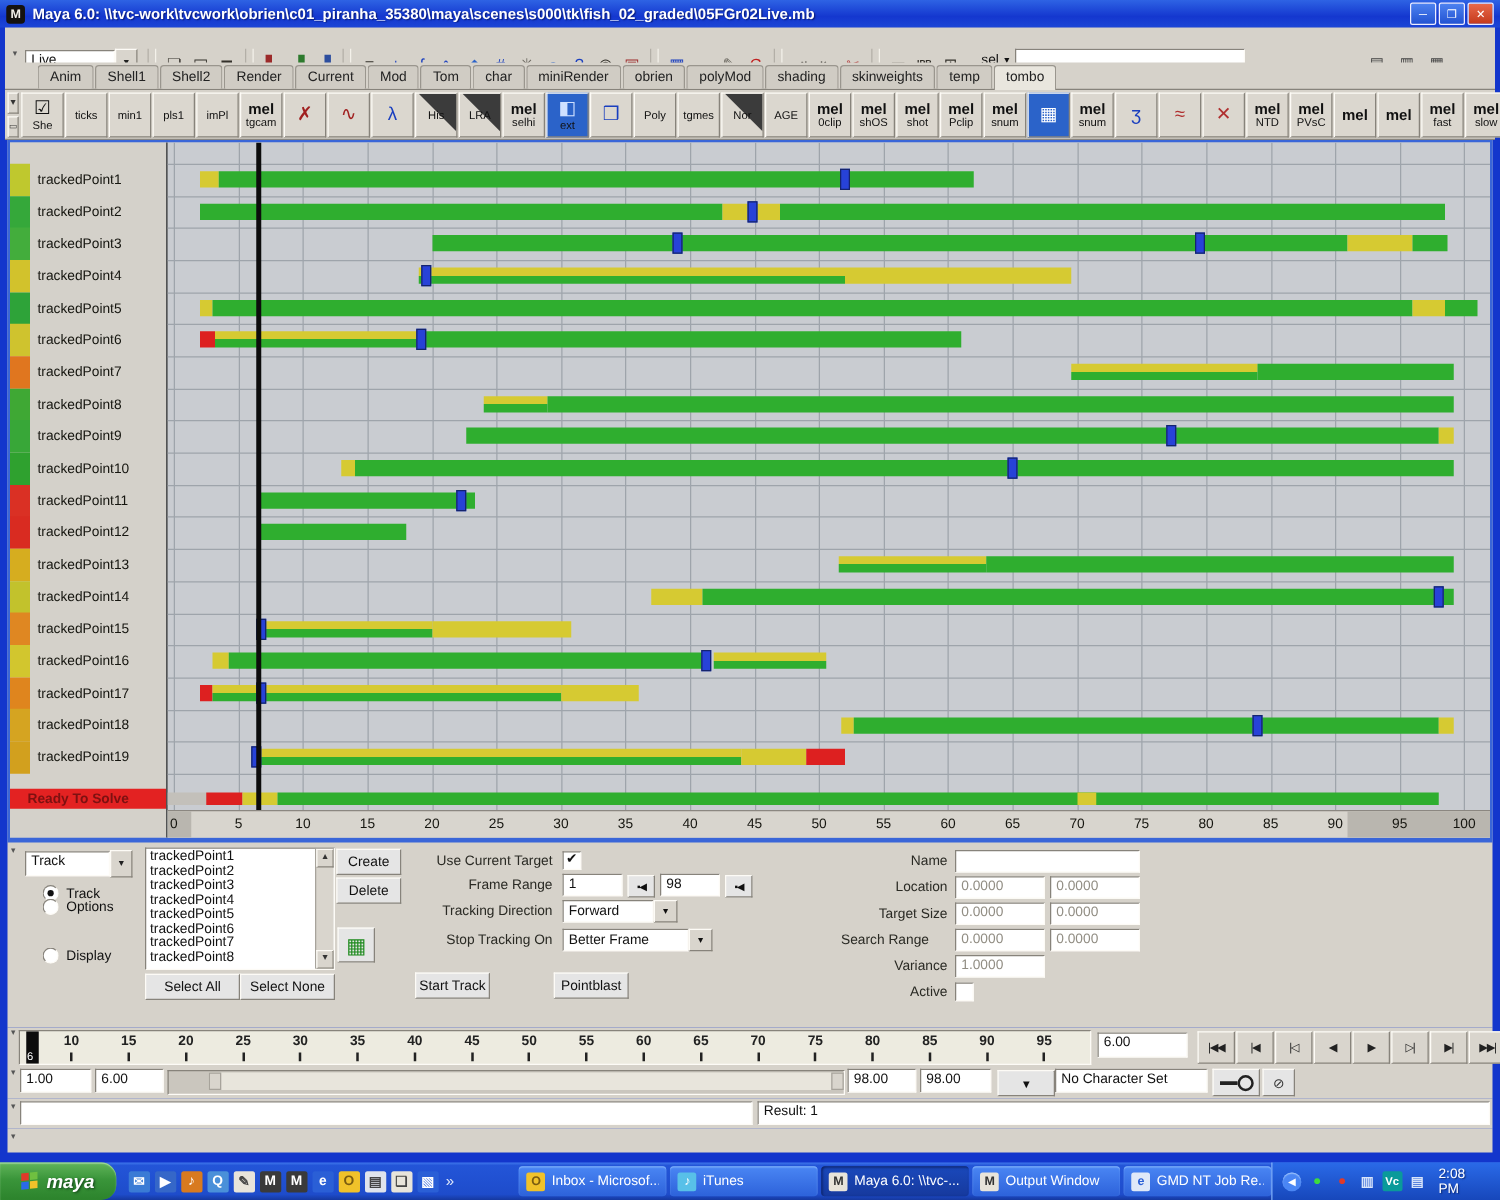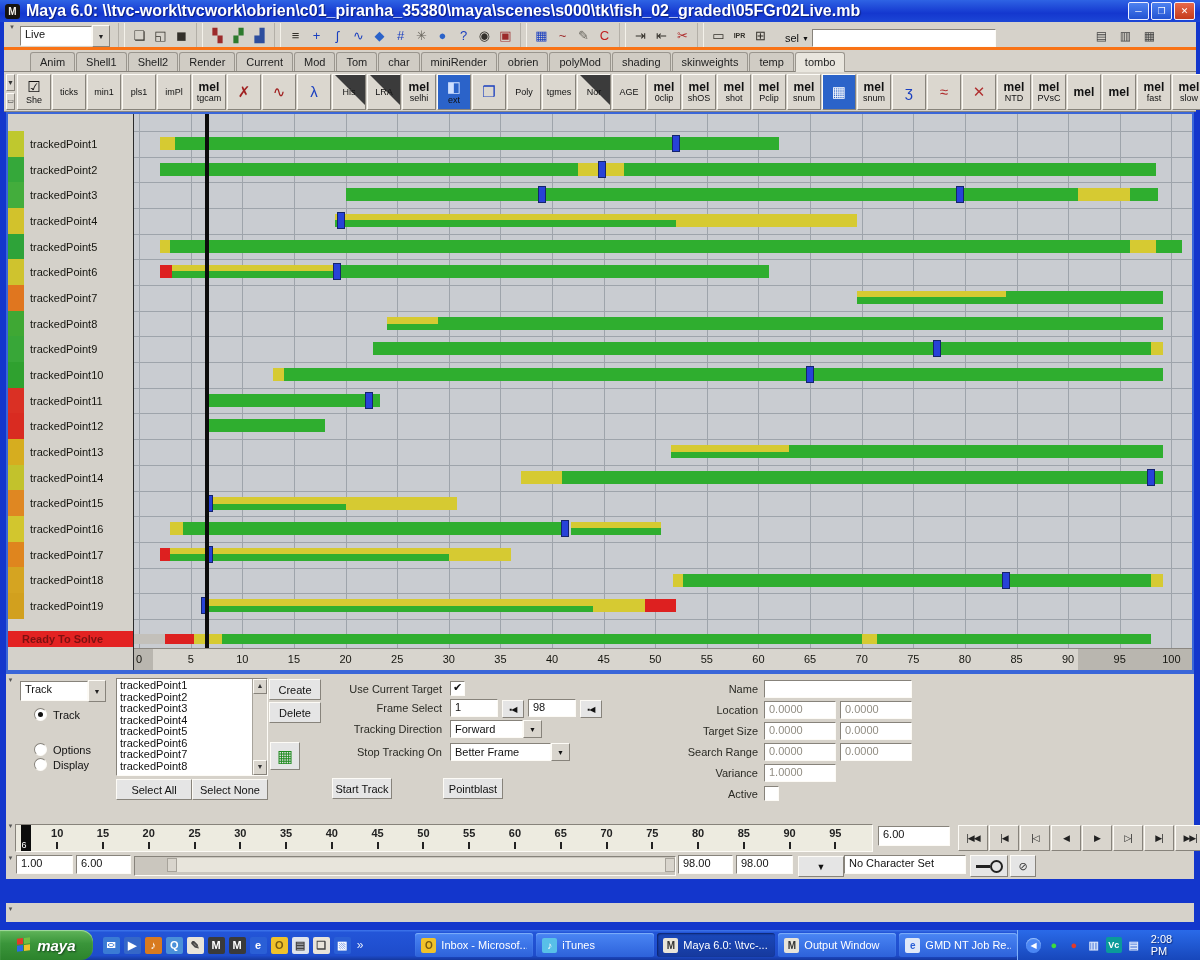--- a/index.html
+++ b/index.html
@@ -7,27 +7,27 @@
           font-family:"Liberation Sans",sans-serif;font-size:11px;color:#111;}
   .abs{position:absolute;}
   .sunken{background:#fff;border:1px solid;border-color:#87837b #fdfbf6 #fdfbf6 #87837b;}
   .sunkeng{background:#e9e6de;border:1px solid;border-color:#87837b #fdfbf6 #fdfbf6 #87837b;}
   .dis{color:#918d83;}
   .dfield{background:#d9d6ce;border:1px solid;border-color:#a19d93 #eceade #eceade #a19d93;color:#918d83;}
 
   
   .titlebar{left:0;top:0;width:1200px;height:22px;background:linear-gradient(180deg,#2e63e4 0%,#1437cf 60%,#1c46d6 100%);display:flex;align-items:center;}
   .t-icon{width:15px;height:15px;margin:0 6px 0 5px;background:#15120f;border-radius:3px;color:#f3efe8;font-weight:bold;font-size:10px;display:flex;align-items:center;justify-content:center;}
-  .t-title{color:#fff;font-weight:bold;font-size:16px;text-shadow:1px 1px 1px #0a1d7a;white-space:nowrap;overflow:hidden;flex:1;}
+  .t-title{color:#fff;font-weight:bold;font-size:12px;text-shadow:1px 1px 1px #0a1d7a;white-space:nowrap;overflow:hidden;flex:1;}
   .t-btns{display:flex;gap:2px;margin-right:5px;}
   .t-btn{width:19px;height:16px;border-radius:2px;background:linear-gradient(180deg,#4d82f0,#2353d2);border:1px solid #eef;color:#fff;font-size:9px;display:flex;align-items:center;justify-content:center;}
   .t-btn.close{background:linear-gradient(180deg,#e8694a,#c53a1c);}
 
   
-  .statusline{left:4px;top:22px;width:1192px;height:28px;background:#d6d2ca;border-bottom:3px solid #f97316;display:flex;align-items:flex-end;padding:0 4px;box-sizing:border-box;}
+  .statusline{left:4px;top:22px;width:1192px;height:28px;background:#d6d2ca;border-bottom:3px solid #f97316;display:flex;align-items:flex-start;padding:17px 4px;box-sizing:border-box;}
   .sl-rail{width:8px;height:24px;display:flex;align-items:flex-start;justify-content:center;font-size:7px;color:#555;}
   .dd{display:flex;align-items:center;margin:0 4px;}
   .dd-text{width:62px;height:16px;padding:1px 4px;font-size:11px;background:#fff;border:1px solid;border-color:#87837b #fdfbf6 #fdfbf6 #87837b;}
   .dd-btn{width:16px;height:20px;background:#d9d5cd;border:1px solid;border-color:#fdfbf6 #87837b #87837b #fdfbf6;font-size:7px;display:flex;align-items:center;justify-content:center;color:#222;}
   .sl-sep{width:5px;height:24px;border-left:1px solid #b3afa7;border-right:1px solid #f4f1ea;margin:0 4px;}
   .sl-btn{width:21px;height:22px;display:flex;align-items:center;justify-content:center;font-size:13px;}
   .sl-btn .small{font-size:7px;font-weight:bold;}
   .sel-cluster{display:flex;align-items:center;gap:3px;margin-left:14px;}
   .sel-input{width:182px;height:16px;background:#fff;border:1px solid;border-color:#87837b #fdfbf6 #fdfbf6 #87837b;}
   .sl-right{margin-left:auto;display:flex;gap:3px;margin-right:32px;}
@@ -668,21 +668,21 @@
     <div class="rail">▾</div>
     <div class="dd" style="position:absolute;left:10px;top:6px;">
       <div class="dd-text" style="width:58px;">Track</div>
       <div class="dd-btn">▼</div>
     </div>
     <div id="radios">
         <div class="radio" style="left: 28px; top: 34px;">
           <div class="rdot on"></div>
           <div>Track</div>
         </div>
-        <div class="radio" style="left: 28px; top: 69px;">
+        <div class="radio" style="left: 28px; top: 45px;">
           <div class="rdot"></div>
           <div>Options</div>
         </div>
         <div class="radio" style="left: 28px; top: 84px;">
           <div class="rdot"></div>
           <div>Display</div>
         </div>
       </div>
     <div class="listbox">
       <div id="listitems" style="padding-top:1px;">
@@ -703,21 +703,21 @@
     <div class="btn" style="left:263px;top:5px;width:50px;height:19px;">Create</div>
     <div class="btn" style="left:263px;top:28px;width:50px;height:19px;">Delete</div>
     <div class="btn pb-icon-btn">
         <span class="pb-glyph">▦</span>
       </div>
     <div class="btn" style="left:110px;top:105px;width:74px;height:19px;">Select All</div>
     <div class="btn" style="left:186px;top:105px;width:74px;height:19px;">Select None</div>
 
     <div class="clabel" style="left:288px;top:9px;width:148px;">Use Current Target</div>
     <div class="cb" style="position:absolute;left:444px;top:7px;">✔</div>
-    <div class="clabel" style="left:288px;top:28px;width:148px;">Frame Select</div>
+    <div class="clabel" style="left:288px;top:28px;width:148px;">Frame Range</div>
     <div class="field" style="left:444px;top:25px;width:48px;height:18px;">1</div>
     <div class="btn spool" style="left:496px;top:26px;width:20px;height:16px;">▪◀</div>
     <div class="field" style="left:522px;top:25px;width:48px;height:18px;">98</div>
     <div class="btn spool" style="left:574px;top:26px;width:20px;height:16px;">▪◀</div>
     <div class="clabel" style="left:288px;top:49px;width:148px;">Tracking Direction</div>
     <div class="selbox" style="left:444px;top:46px;width:92px;">
       <div class="txt">Forward</div>
       <div class="arr">▼</div>
     </div>
     <div class="clabel" style="left:288px;top:72px;width:148px;">Stop Tracking On</div>
@@ -729,21 +729,21 @@
     <div class="btn" style="left:437px;top:104px;width:58px;height:19px;">Pointblast</div>
 
     <div class="clabel dis" style="left:652px;top:9px;width:100px;">Name</div>
     <div class="field dfield" style="left:758px;top:6px;width:148px;height:18px;"></div>
     <div class="clabel dis" style="left:652px;top:30px;width:100px;">Location</div>
     <div class="field dfield" style="left:758px;top:27px;width:72px;height:18px;">0.0000</div>
     <div class="field dfield" style="left:834px;top:27px;width:72px;height:18px;">0.0000</div>
     <div class="clabel dis" style="left:652px;top:51px;width:100px;">Target Size</div>
     <div class="field dfield" style="left:758px;top:48px;width:72px;height:18px;">0.0000</div>
     <div class="field dfield" style="left:834px;top:48px;width:72px;height:18px;">0.0000</div>
-    <div class="clabel dis" style="left:652px;top:72px;width:100px;">Search Range</div>
+    <div class="clabel dis" style="left:652px;top:72px;width:100px;text-align:center;">Search Range</div>
     <div class="field dfield" style="left:758px;top:69px;width:72px;height:18px;">0.0000</div>
     <div class="field dfield" style="left:834px;top:69px;width:72px;height:18px;">0.0000</div>
     <div class="clabel dis" style="left:652px;top:93px;width:100px;">Variance</div>
     <div class="field dfield" style="left:758px;top:90px;width:72px;height:18px;">1.0000</div>
     <div class="clabel dis" style="left:652px;top:114px;width:100px;">Active</div>
     <div class="cb dfield" style="position:absolute;left:758px;top:112px;"></div>
   </div>
 
   <div class="abs timeslider">
     <div class="ts-rail">▾</div>
@@ -817,20 +817,25 @@
     <div class="field" style="left:730px;top:3px;width:57px;height:19px;">98.00</div>
     <div class="btn" style="left:792px;top:4px;width:44px;height:19px;font-size:9px;">▼</div>
     <div class="field sunkeng" style="left:838px;top:3px;width:122px;height:19px;">No Character Set</div>
     <div class="btn key-btn">
         <span class="key-stem"></span>
         <span class="key-ring"></span>
       </div>
     <div class="btn anim-btn">⊘</div>
   </div>
 
+  <div class="abs commandline">
+    <div class="rail">▾</div>
+    <div class="field sunken" style="left:10px;top:2px;width:586px;height:19px;"></div>
+    <div class="field sunkeng" style="left:600px;top:2px;width:586px;height:19px;">Result: 1</div>
+  </div>
 
   <div class="abs helpline">
     <div class="rail">▾</div>
   </div>
 
   <div class="abs taskbar">
     <div class="startbtn">
       <span class="flag">
         <i style="background:#e23a2a;"></i>
           <i style="background:#6fc040;"></i>

